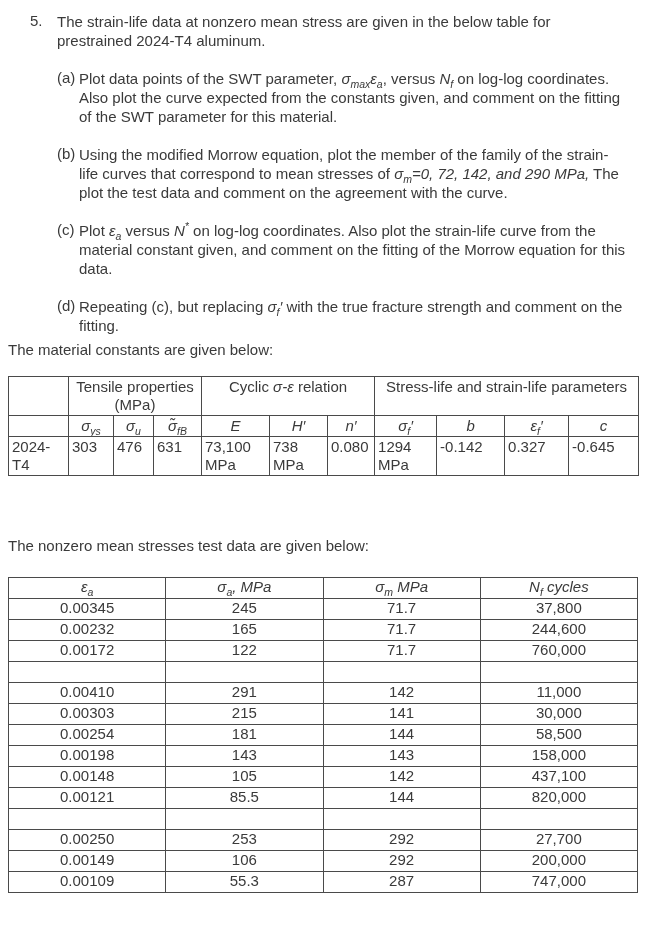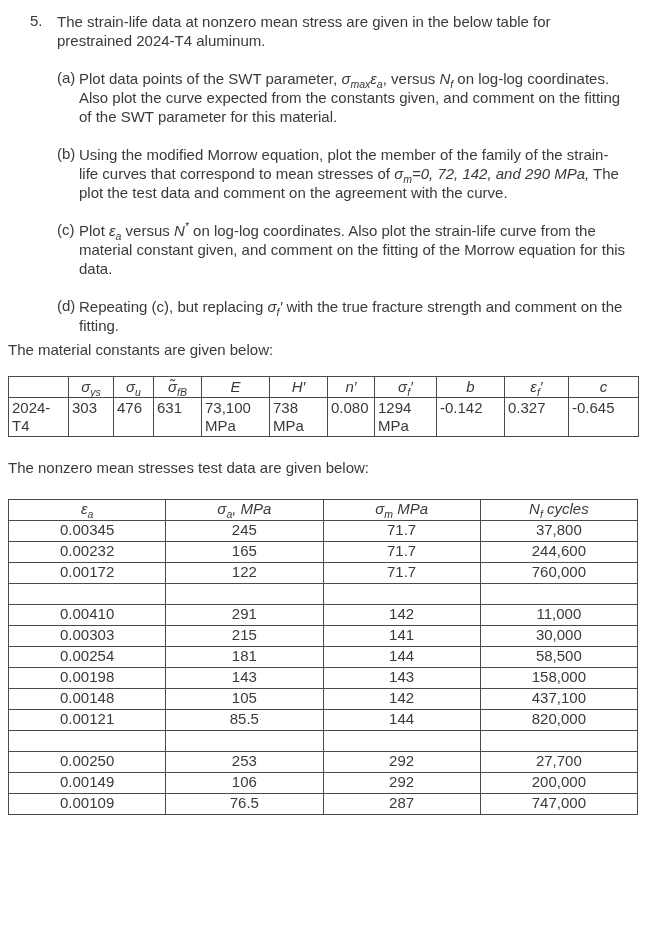--- a/index.html
+++ b/index.html
@@ -14,21 +14,21 @@
   .it { font-style: italic; }
   sub, sup { font-size: 0.7em; line-height: 0; }
   .row-flex { display: flex; align-items: flex-start; }
   .problem-head { margin: 2px 0 0 22px; }
   .problem-head .num { flex: 0 0 27px; }
   .problem-head .ptext { width: 555px; }
   .part { margin: 19px 0 0 49px; }
   .part .plabel { flex: 0 0 22px; }
   .part .ptext { width: 548px; }
   .lead { margin-top: 5px; }
-  #lead-test { margin-top: 21px; }
+  #lead-test { margin-top: 60px; }
   table { border-collapse: collapse; table-layout: fixed; }
   td, th {
     border: 1px solid #4a4a4a; padding: 1px 3px;
     vertical-align: top; font-weight: normal; line-height: 18px;
     overflow: hidden;
   }
   #constants-table { width: 630px; margin-top: 17px; }
   #constants-table .group { text-align: center; white-space: pre-line; }
   #constants-table .sym { text-align: center; }
   #constants-table .num-c { }
@@ -78,20 +78,27 @@
         <col style="width:58px">
         <col style="width:47px">
       <col style="width:62px">
         <col style="width:68px">
         <col style="width:64px">
         <col style="width:70px">
     </colgroup>
     <tbody>
       <tr>
         <td></td>
+        <td colspan="3" class="group"><span>Tensile properties
+(MPa)</span></td>
+        <td colspan="3" class="group"><span>Cyclic </span><span class="it">σ-ε</span><span> relation</span></td>
+        <td colspan="4" class="group"><span>Stress-life and strain-life parameters</span></td>
+      </tr>
+      <tr>
+        <td></td>
         <td class="sym"><span class="it">σ</span><sub class="it">ys</sub></td>
         <td class="sym"><span class="it">σ</span><sub class="it">u</sub></td>
         <td class="sym"><span class="it">σ̃</span><sub class="it">fB</sub></td>
         <td class="sym"><span class="it">E</span></td>
         <td class="sym"><span class="it">H′</span></td>
         <td class="sym"><span class="it">n′</span></td>
         <td class="sym"><span class="it">σ</span><sub class="it">f</sub><span class="it">′</span></td>
         <td class="sym"><span class="it">b</span></td>
         <td class="sym"><span class="it">ε</span><sub class="it">f</sub><span class="it">′</span></td>
         <td class="sym"><span class="it">c</span></td>
@@ -216,20 +223,20 @@
 
   <tr>
     <td>0.00149</td>
     <td>106</td>
     <td>292</td>
     <td>200,000</td>
   </tr>
 
   <tr>
     <td>0.00109</td>
-    <td>76.5</td>
+    <td>55.3</td>
     <td>287</td>
     <td>747,000</td>
   </tr>
 </tbody>
   </table>
 
 </div>
 
 </body></html>

